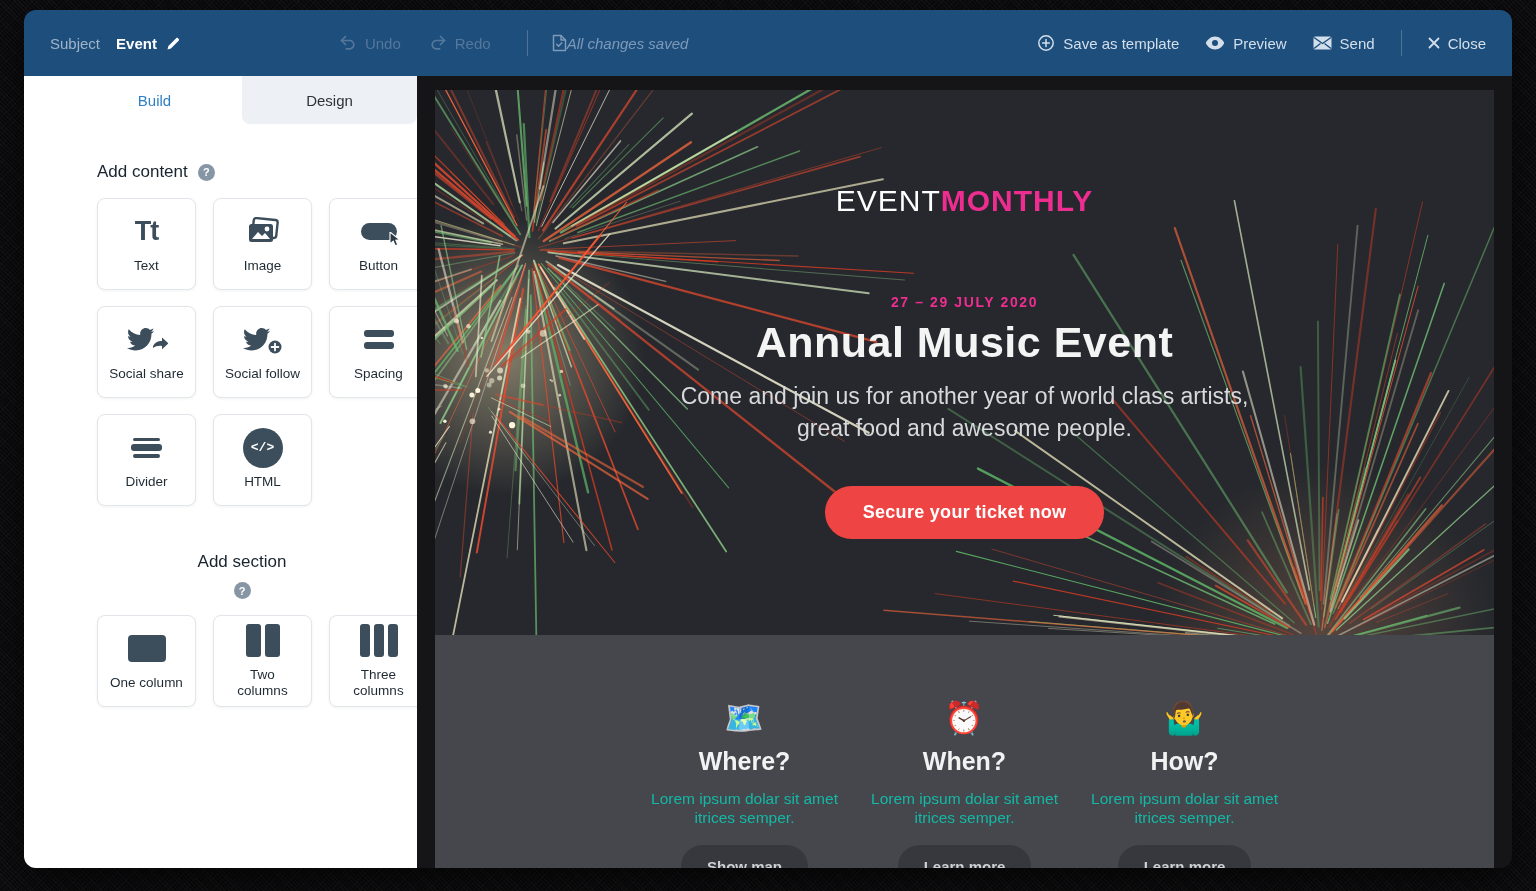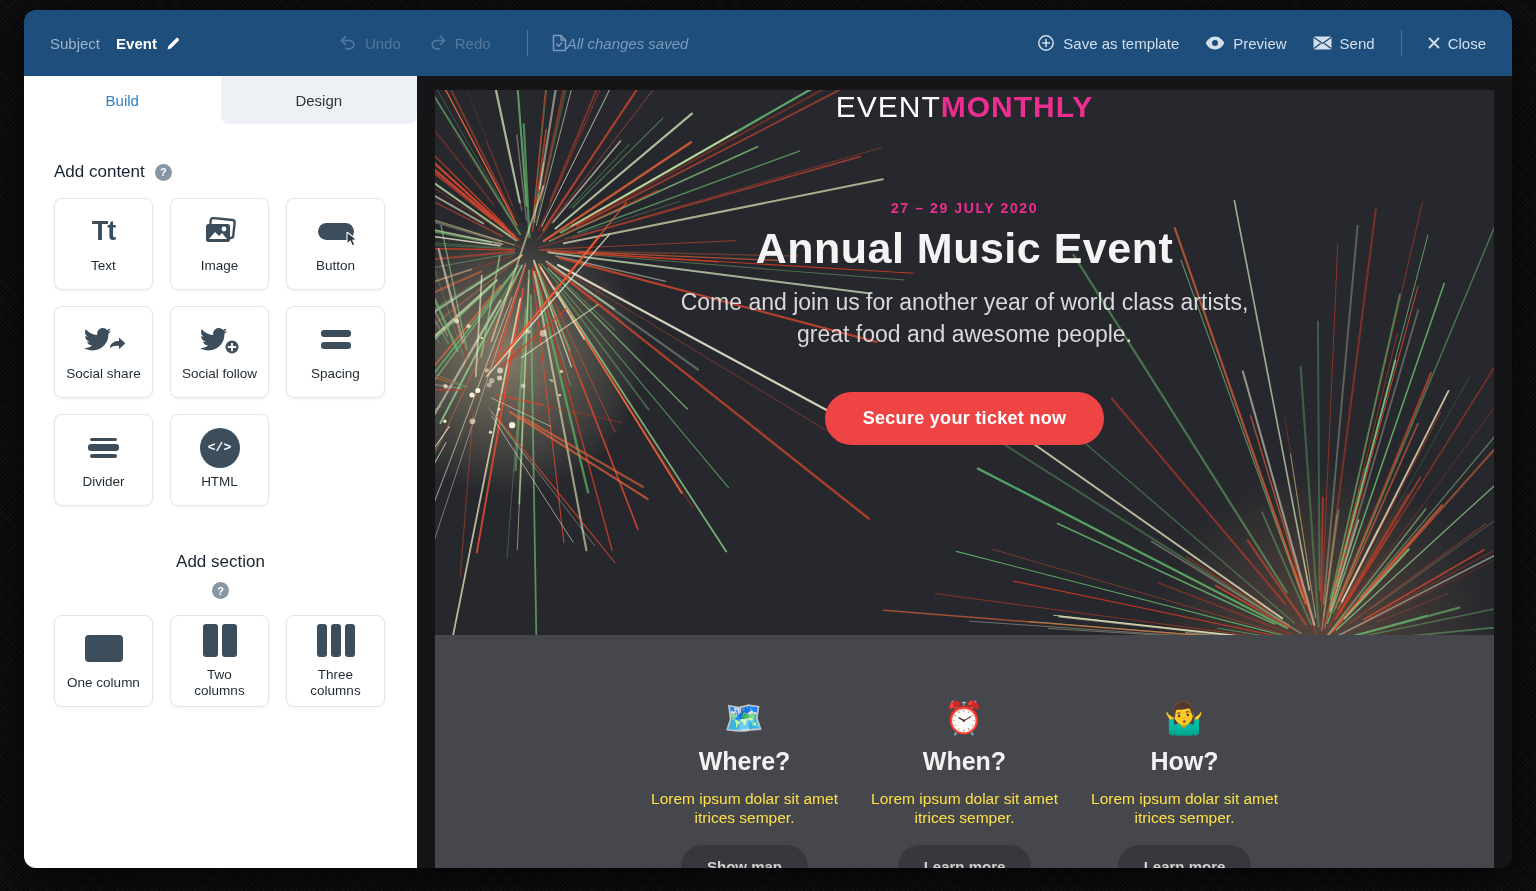--- a/index.html
+++ b/index.html
@@ -33,21 +33,21 @@
   .v-div { width:1px; height:26px; background:rgba(255,255,255,0.22); }
   .autosave-group { display:flex; align-items:center; gap:24px; margin-left:36px; }
   .autosave { display:flex; align-items:center; color:#7e9ab8; font-style:italic; }
   .actions { margin-left:auto; display:flex; align-items:center; gap:26px; }
   .tb-icon { display:inline-flex; flex:0 0 auto; }
 
   
   .main { flex:1; display:flex; min-height:0; }
 
   
-  .sidebar { width:393px; flex:0 0 393px; background:#ffffff; display:flex; flex-direction:column; }
+  .sidebar { width:393px; flex:0 0 393px; background:#ffffff; display:flex; flex-direction:column;padding-left:43px; }
   .tabbar { height:48px; flex:0 0 48px; display:flex; }
   .tab { flex:1; display:flex; align-items:center; justify-content:center; font-size:15px; cursor:pointer; }
   .tab.active { background:#ffffff; color:#2f80c4; }
   .tab.inactive { background:#edf1f5; color:#2f3337; border-radius:0 0 8px 8px; }
   .panel { flex:1; padding:0 30px; overflow:hidden; }
   .panel-heading { margin-top:38px; display:flex; align-items:center; gap:10px; }
   .panel-heading .h-text { font-size:17px; font-weight:normal; color:#17242f; }
   .help { width:17px; height:17px; border-radius:50%; background:#8796a5; color:#fff;
           display:inline-flex; align-items:center; justify-content:center;
           font-size:11px; font-weight:bold; cursor:pointer; }
@@ -75,37 +75,37 @@
   .col-ic { display:flex; gap:4px; }
   .one-col-ic { width:38px; height:27px; background:#3c4e5c; border-radius:4px; }
   .two-col-ic i { display:block; width:15px; height:33px; background:#3c4e5c; border-radius:3px; }
   .three-col-ic i { display:block; width:10px; height:33px; background:#3c4e5c; border-radius:3px; }
 
   
   .canvas { flex:1; background:#151517; padding:14px 18px 0 18px; min-width:0; }
   .email { width:1059px; height:100%; display:flex; flex-direction:column; overflow:hidden; }
   .hero { position:relative; height:545px; flex:0 0 545px; background:#26282d; overflow:hidden; }
   .hero svg.fx { position:absolute; inset:0; width:100%; height:100%; }
-  .hero-content { position:relative; z-index:1; height:100%; display:flex; flex-direction:column; align-items:center; }
+  .hero-content { position:relative; z-index:1; height:100%; display:flex; flex-direction:column; align-items:center; padding-top:94px; }
   .brand { font-size:30px; letter-spacing:1px; cursor:pointer; }
   .brand .b1 { color:#ffffff; font-weight:300; }
   .brand .b2 { color:#ed2d90; font-weight:800; }
   .ev-date { margin-top:76px; color:#ed2d90; font-size:14px; font-weight:bold; letter-spacing:1.6px; cursor:pointer; }
   .ev-title { margin-top:8px; color:#f4f4f5; font-size:43px; font-weight:800; letter-spacing:0.5px; cursor:pointer; }
   .ev-sub { margin-top:14px; color:#d8d9db; font-size:23px; line-height:1.38; text-align:center; max-width:590px; cursor:pointer; }
   .cta {
     margin-top:42px; background:#ef4444; color:#fff; border:none; cursor:pointer;
     font-family:inherit; font-size:18px; font-weight:bold; letter-spacing:0.3px;
     padding:16px 38px; border-radius:27px;
   }
   .info { flex:1; background:#45474c; display:flex; justify-content:center; padding-top:64px; }
   .info-col { width:220px; display:flex; flex-direction:column; align-items:center; text-align:center; }
   .info-emoji { height:38px; font-size:32px; line-height:38px; }
   .info-title { margin-top:10px; color:#f2f2f3; font-size:25px; font-weight:800; cursor:pointer; }
-  .info-text { margin-top:13px; color:#fde047; font-size:15.5px; line-height:1.25; max-width:200px; cursor:pointer; }
+  .info-text { margin-top:13px; color:#14b8a6; font-size:15.5px; line-height:1.25; max-width:200px; cursor:pointer; }
   .info-btn {
     margin-top:17px; background:#36383d; color:#cfd1d4; border:none; cursor:pointer;
     font-family:inherit; font-size:15px; font-weight:bold;
     padding:13px 26px; border-radius:22px; white-space:nowrap;
   }
 </style>
 </head>
 <body>
 
 <div class="window">

